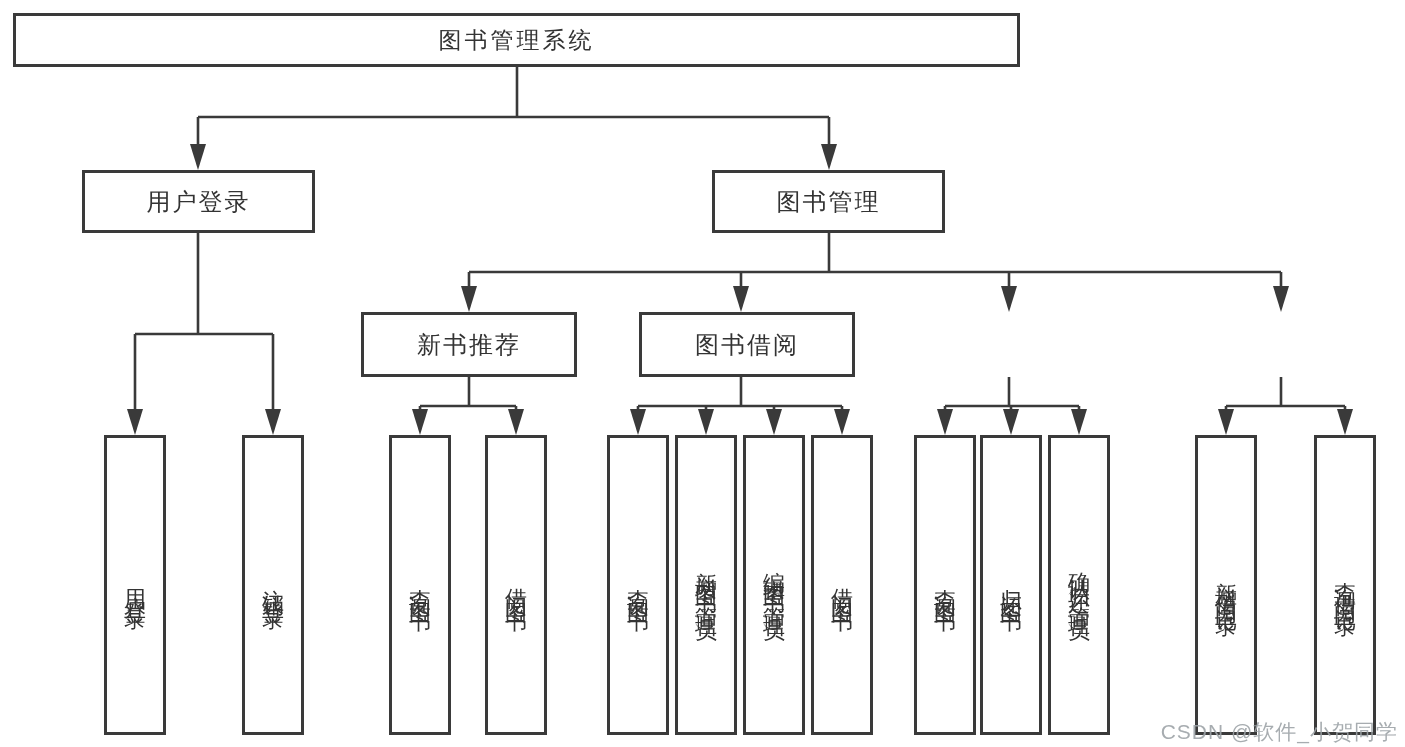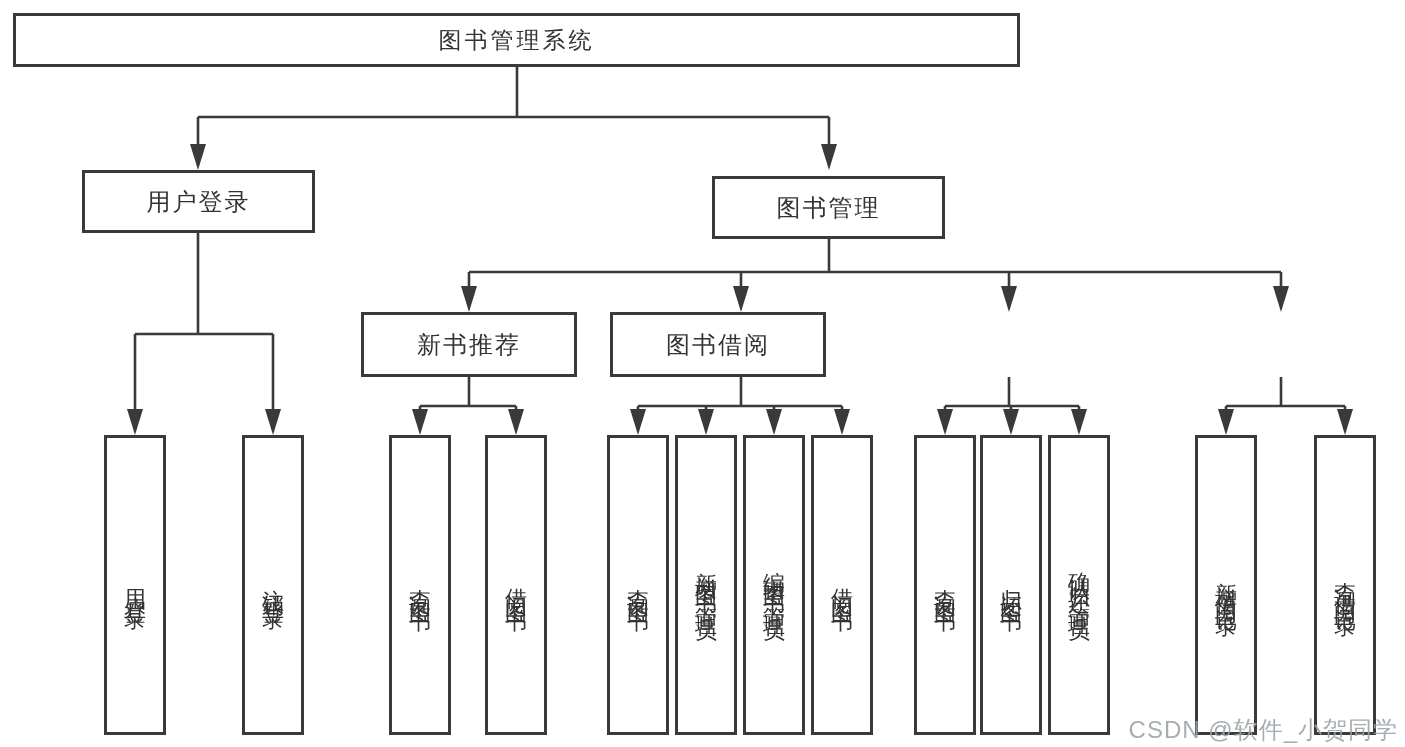--- a/index.html
+++ b/index.html
@@ -54,21 +54,21 @@
     writing-mode: vertical-rl;
     text-orientation: mixed;
     font-size: 22px;
     letter-spacing: 7px;
     line-height: 1;
   }
   .watermark {
     position: absolute;
     right: 7px;
     bottom: 1px;
-    font-size: 24px;
+    font-size: 21px;
     letter-spacing: 1px;
     color: var(--watermark);
     opacity: 0.9;
     z-index: 3;
     white-space: nowrap;
   }
 </style>
 </head>
 <body>
 
@@ -110,28 +110,28 @@
     <polygon points="1337,409 1353,409 1345,435"></polygon>
   </svg>
 
   <div class="box root" style="left:13px; top:13px; width:1007px; height:54px;">
     <span class="lbl">图书管理系统</span>
   </div>
 
   <div class="box" style="left:82px; top:170px; width:233px; height:63px;">
     <span class="lbl">用户登录</span>
   </div>
-  <div class="box" style="left:712px; top:170px; width:233px; height:63px;margin-top:6px;">
+  <div class="box" style="left:712px; top:170px; width:233px; height:63px;">
     <span class="lbl">图书管理</span>
   </div>
 
   <div class="box" style="left:361px; top:312px; width:216px; height:65px;font-family:Liberation Serif, serif;">
     <span class="lbl">新书推荐</span>
   </div>
-  <div class="box" style="left:610px; top:312px; width:216px; height:65px;">
+  <div class="box" style="left:639px; top:312px; width:216px; height:65px;">
     <span class="lbl">图书借阅</span>
   </div>
 
   <div class="box vbox" style="left:104px; top:435px; width:62px; height:300px;">
     <span class="lbl">用户登录</span>
   </div>
   <div class="box vbox" style="left:242px; top:435px; width:62px; height:300px;">
     <span class="lbl">注销登录</span>
   </div>
 

